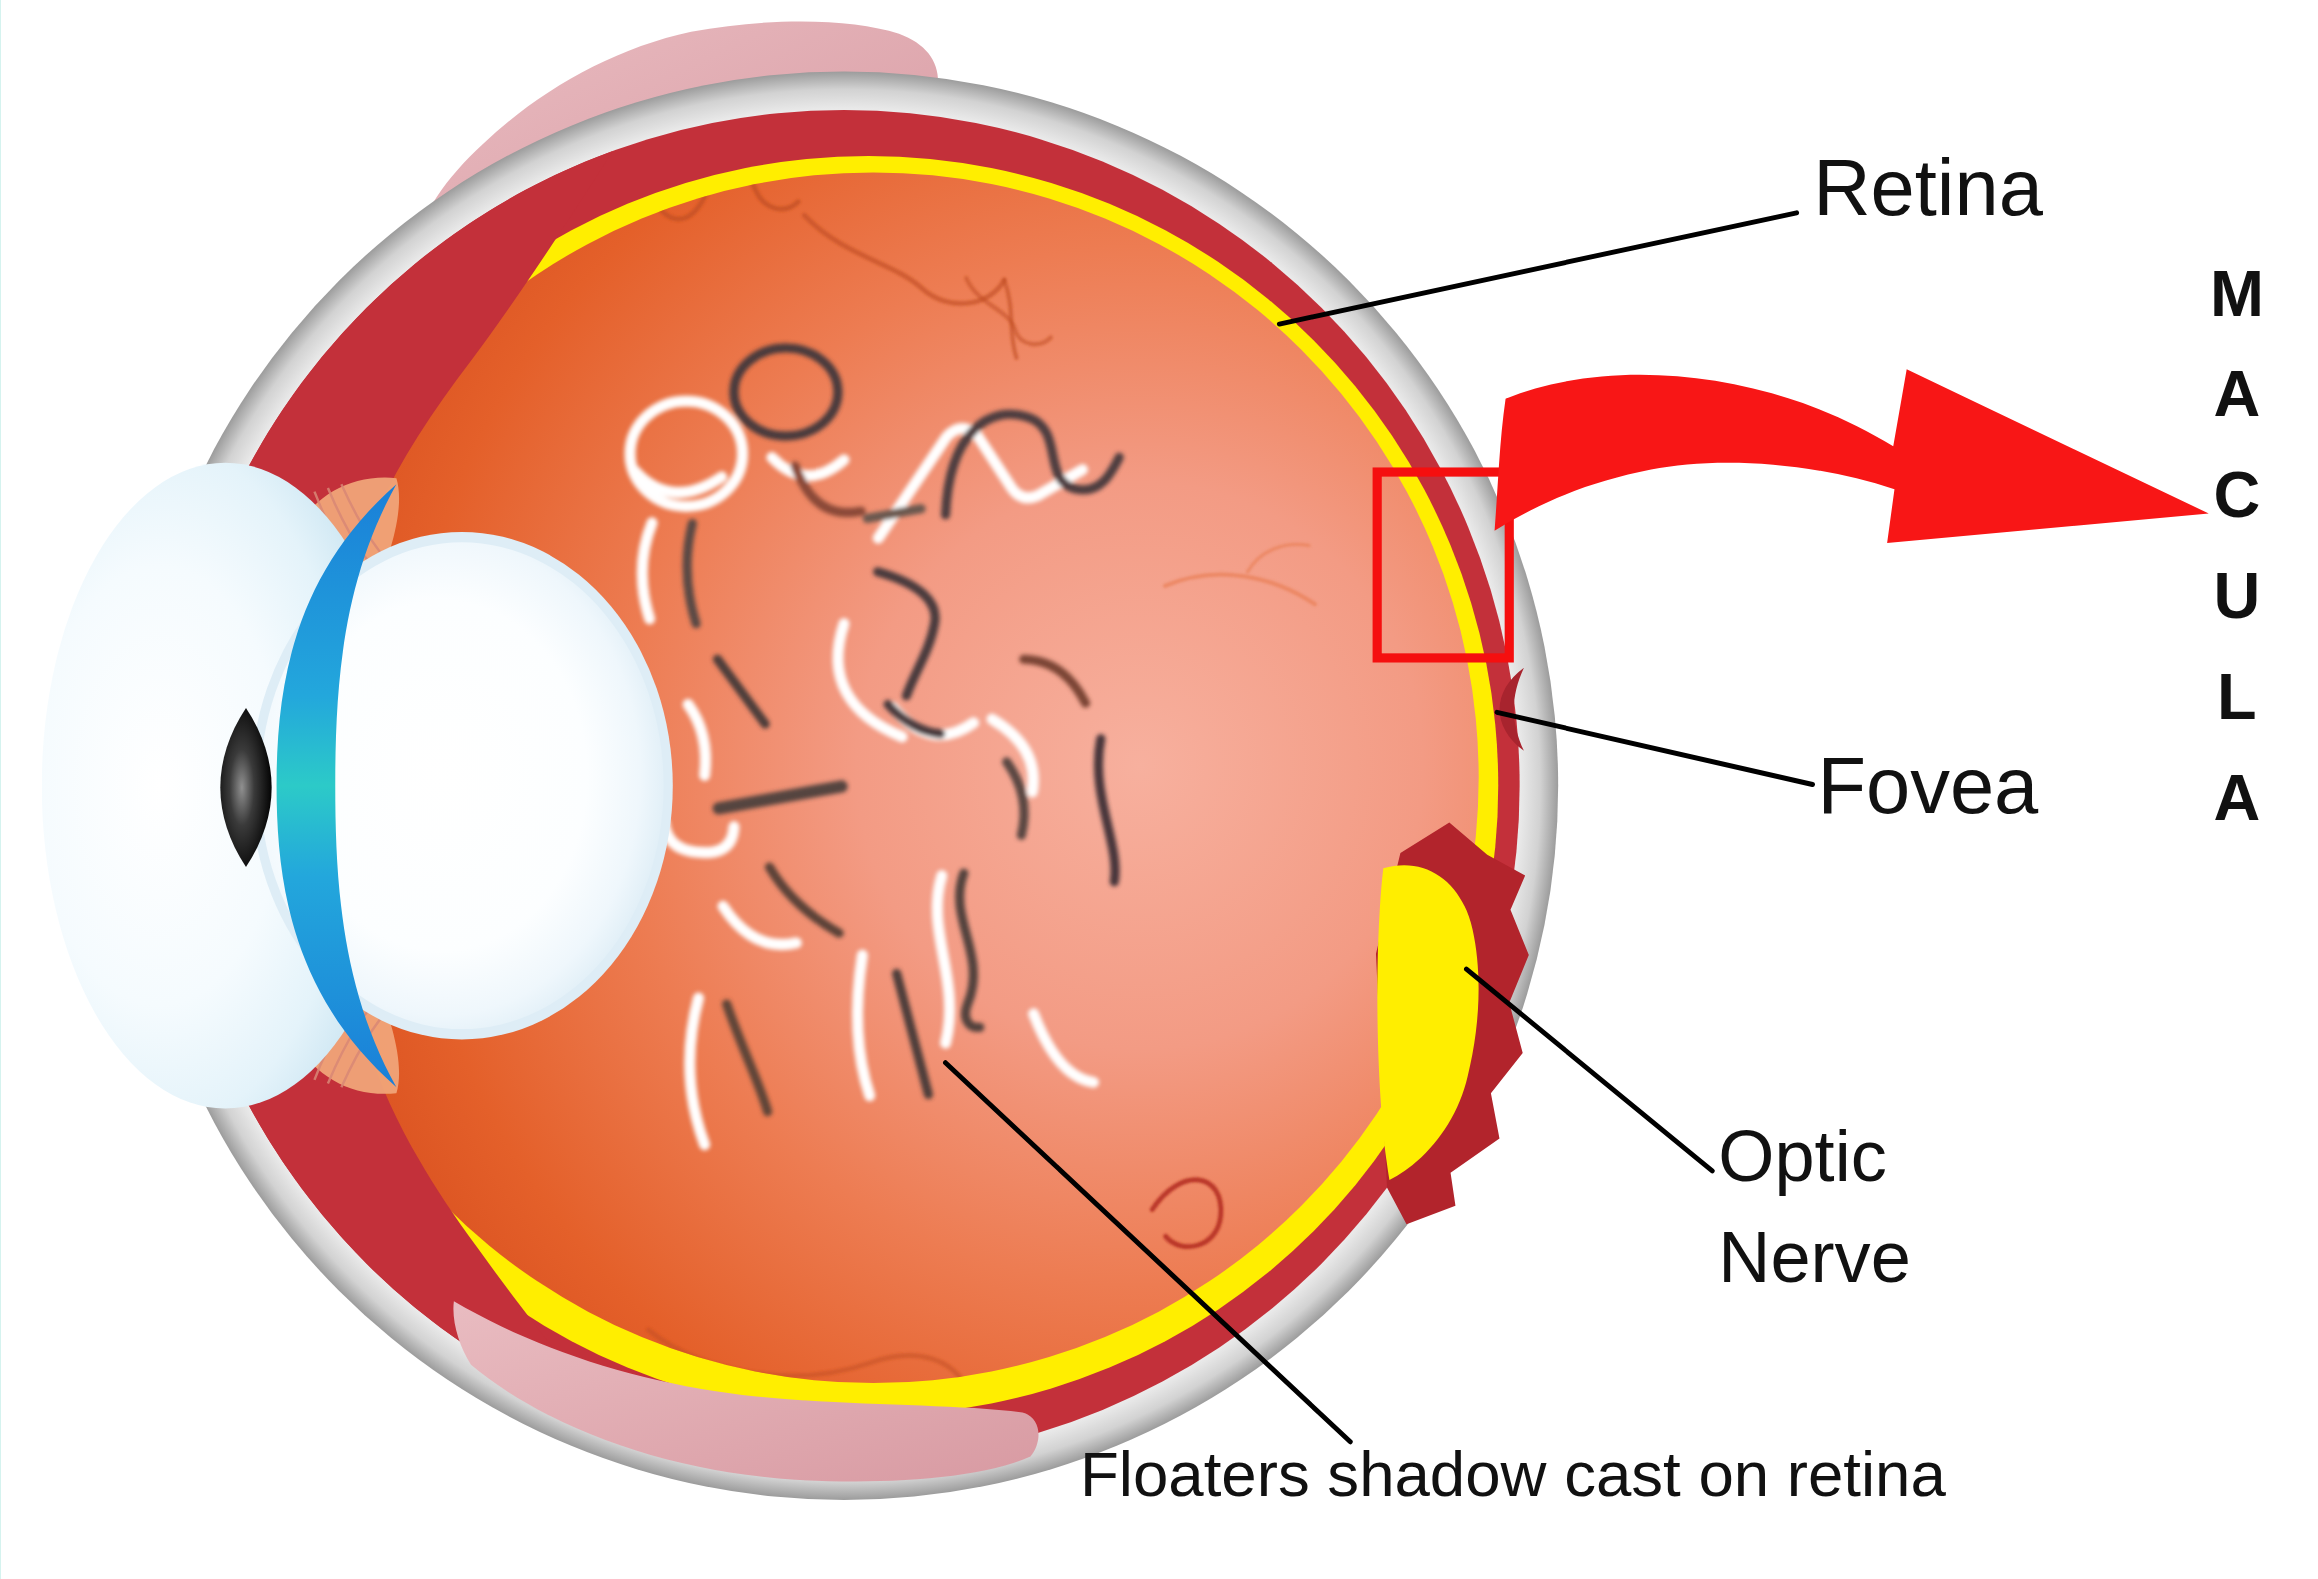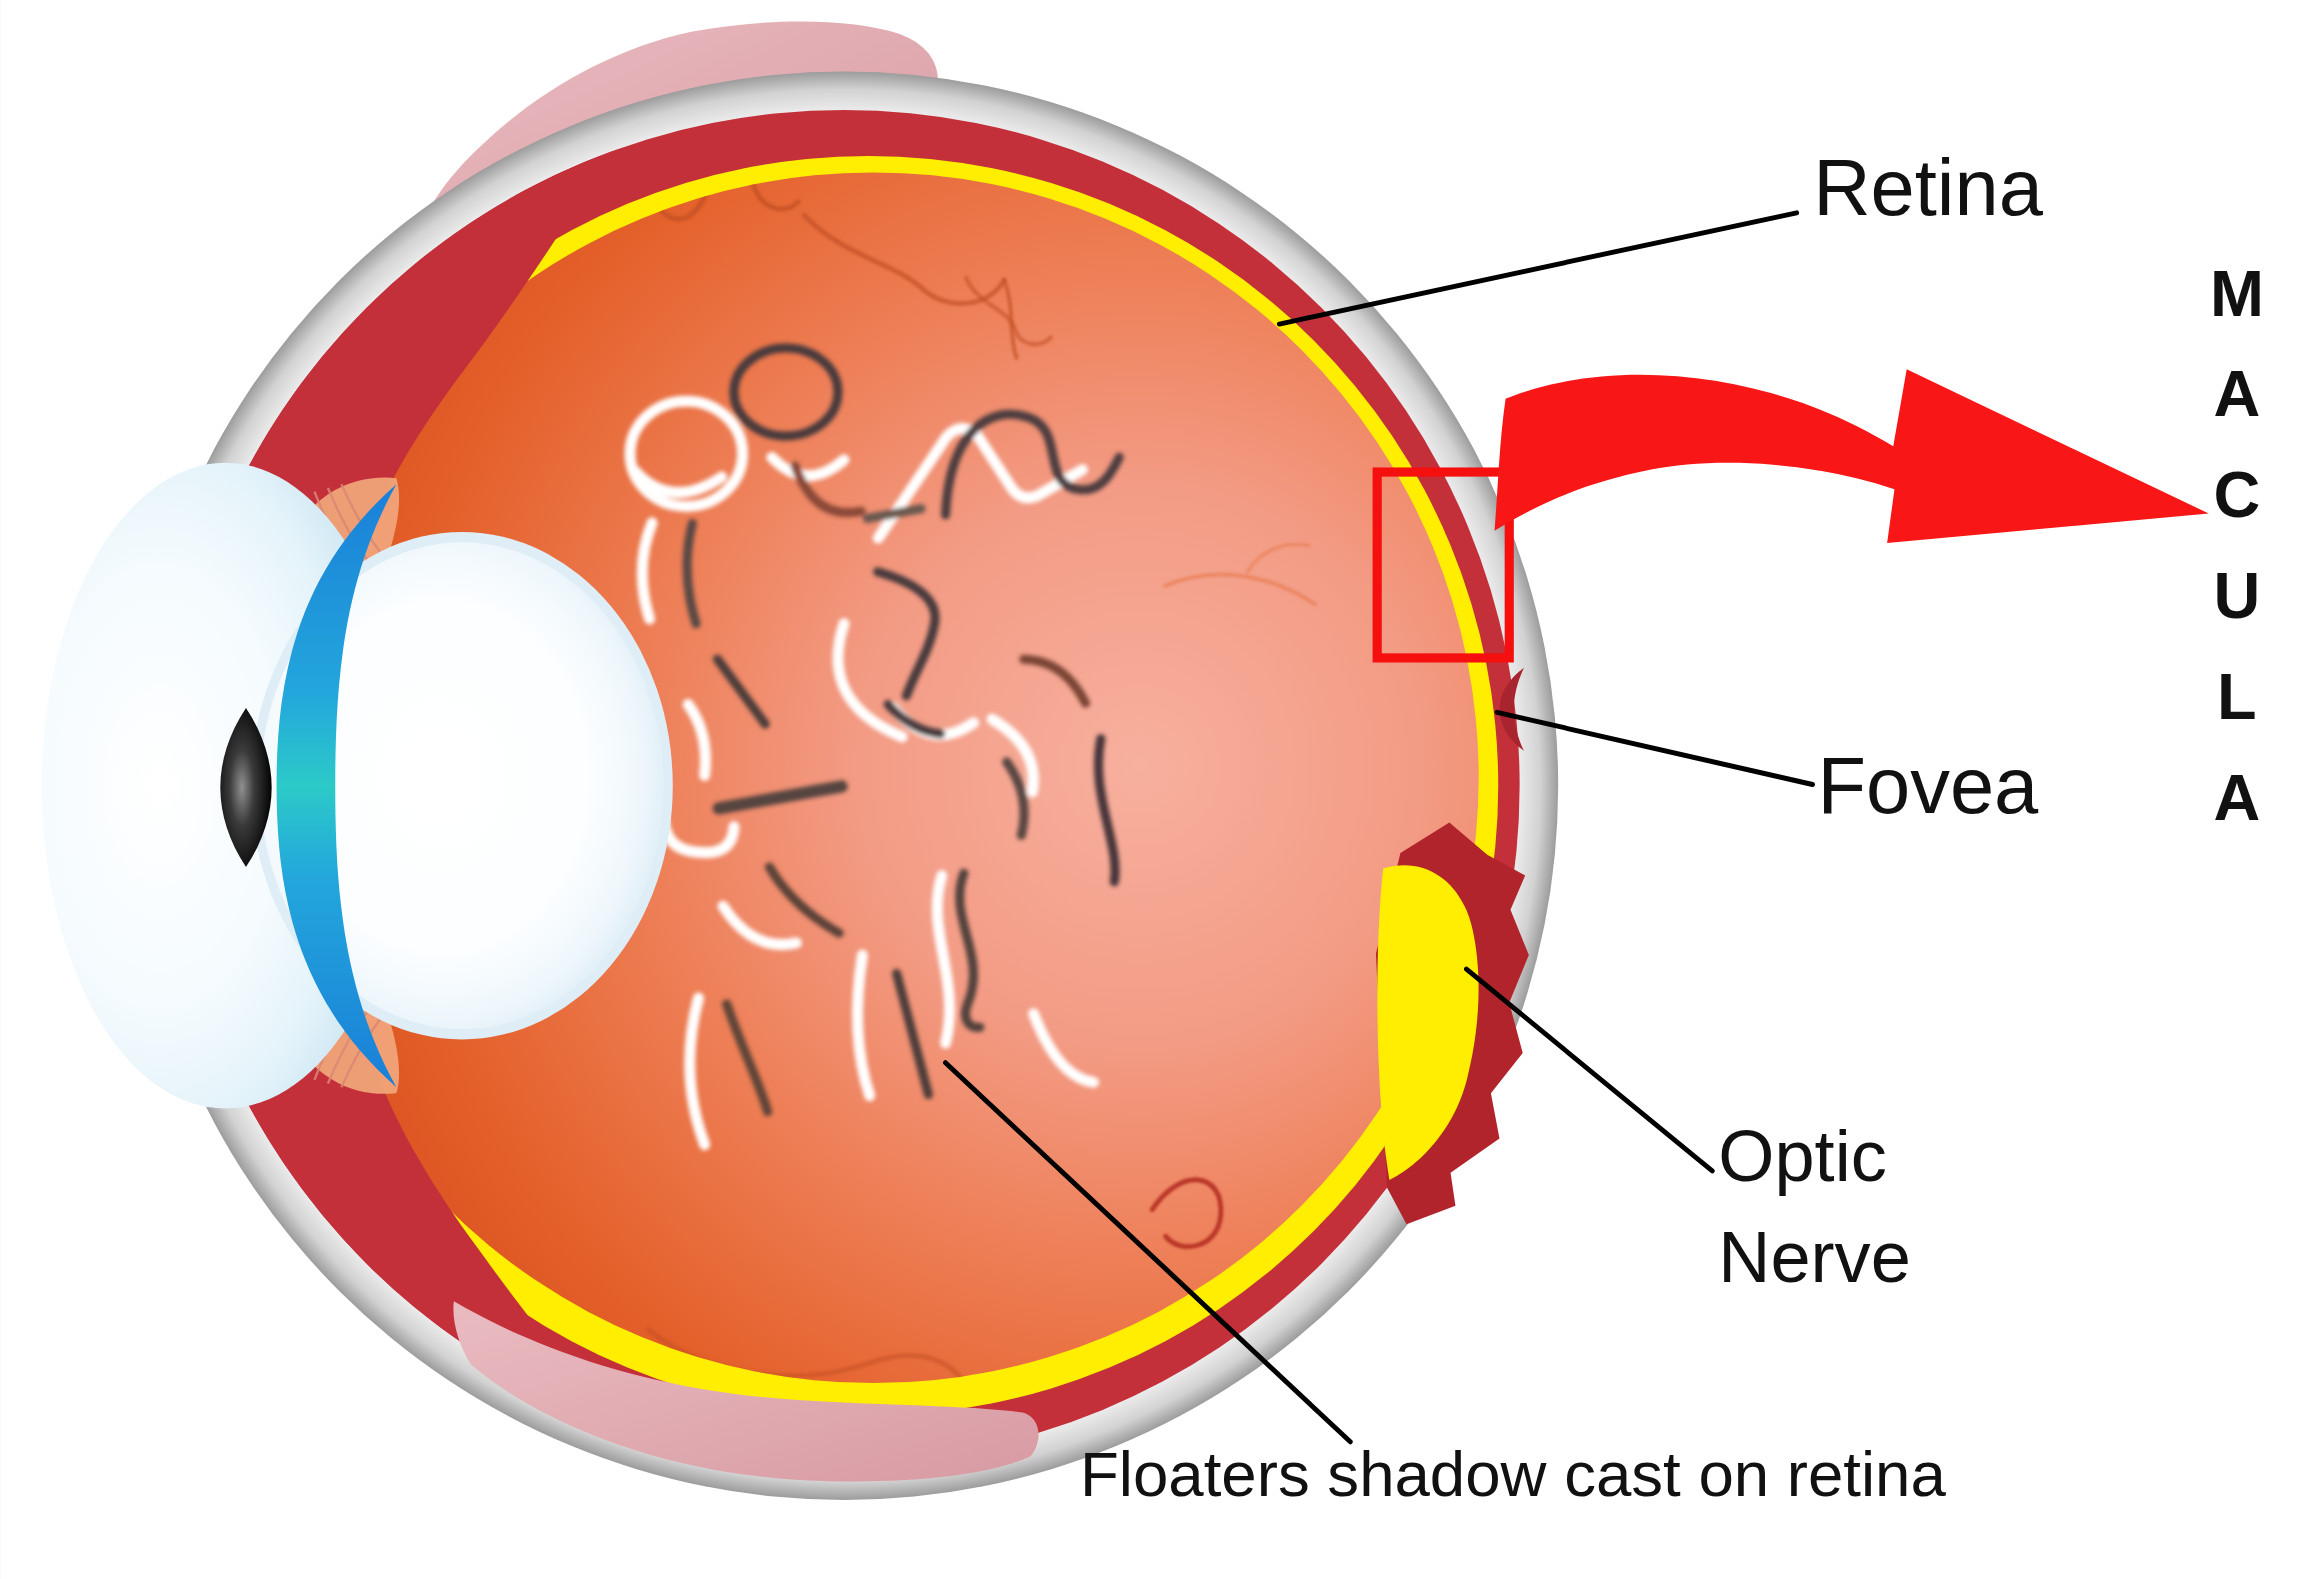--- a/index.html
+++ b/index.html
@@ -1,16 +1,16 @@
 <!DOCTYPE html>
 <html style="font-size:9.8px"><head>
 <meta charset="utf-8">
 <style>
   html,body{margin:0;padding:0;background:#fff;}
-  .stage{position:relative;width:2319px;height:1580px;background:#e5e5e5;
+  .stage{position:relative;width:2319px;height:1580px;background:#14b8a6;
          font-family:"Liberation Sans",sans-serif;overflow:hidden;}
   .stage svg{position:absolute;left:0;top:0;}
   text.lbl{fill:#111;font-family:"Liberation Sans","DejaVu Sans",sans-serif;}
   text.big{font-size:130px;}
   text.mid{font-size:118px;}
   text.cap{font-size:104px;}
   text.mac{font-size:106px;font-weight:bold;text-anchor:middle;}
 </style>
 </head>
 <body>

